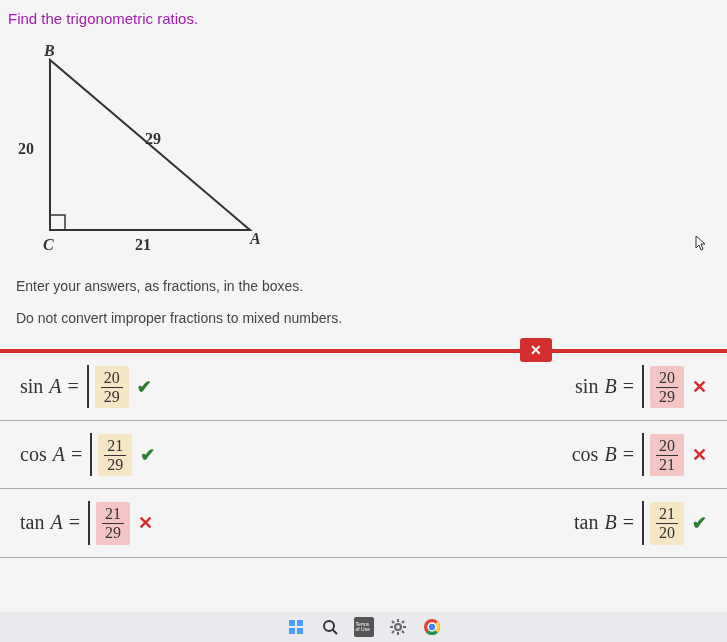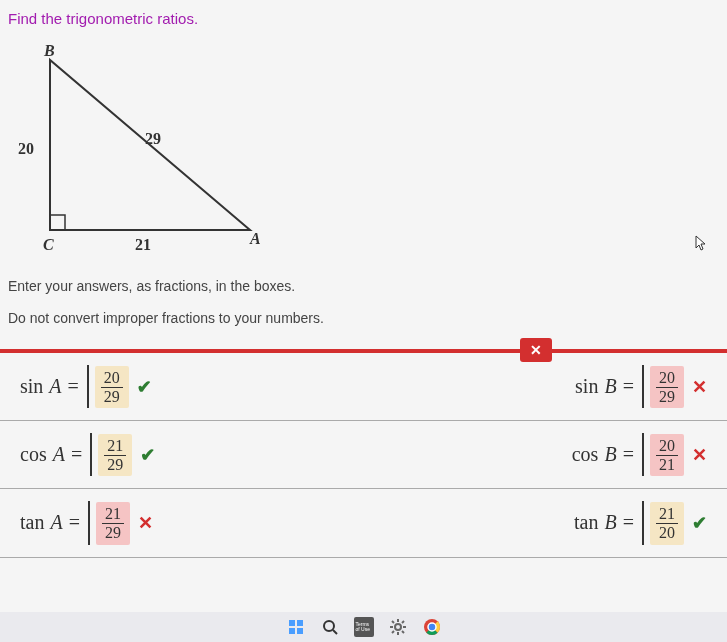--- a/index.html
+++ b/index.html
@@ -16,21 +16,21 @@
       font-size: 15px;
       color: #a21caf;
     }
     .triangle-container {
       position: relative;
       width: 260px;
       height: 220px;
       margin: 5px 0 10px 10px;
     }
     .instruction {
-      padding: 8px 8px;
+      padding: 8px 16px;
       font-size: 14px;
       color: #444;
     }
     .answer-area {
       margin-top: 15px;
       position: relative;
     }
     .red-bar {
       height: 4px;
       background: #d32f2f;
@@ -151,21 +151,21 @@
   </svg>
   <div class="tri-label" style="left:34px; top:2px;">B</div>
   <div class="tri-label" style="left:33px; top:196px;">C</div>
   <div class="tri-label" style="left:240px; top:190px;">A</div>
   <div class="tri-label" style="left:8px; top:100px; font-style:normal;">20</div>
   <div class="tri-label" style="left:125px; top:196px; font-style:normal;">21</div>
   <div class="tri-label" style="left:135px; top:90px; font-style:normal;">29</div>
 </div>
 
 <div class="instruction">Enter your answers, as fractions, in the boxes.</div>
-<div class="instruction">Do not convert improper fractions to your numbers.</div>
+<div class="instruction">Do not convert improper fractions to mixed numbers.</div>
 
 <div class="answer-area">
   <div class="red-bar"></div>
   <div class="x-badge">✕</div>
 
   <div class="answer-table">
     <div class="column left-col">
       <div class="answer-row">
         <span class="math-label">
           <span class="func-name">sin</span>

